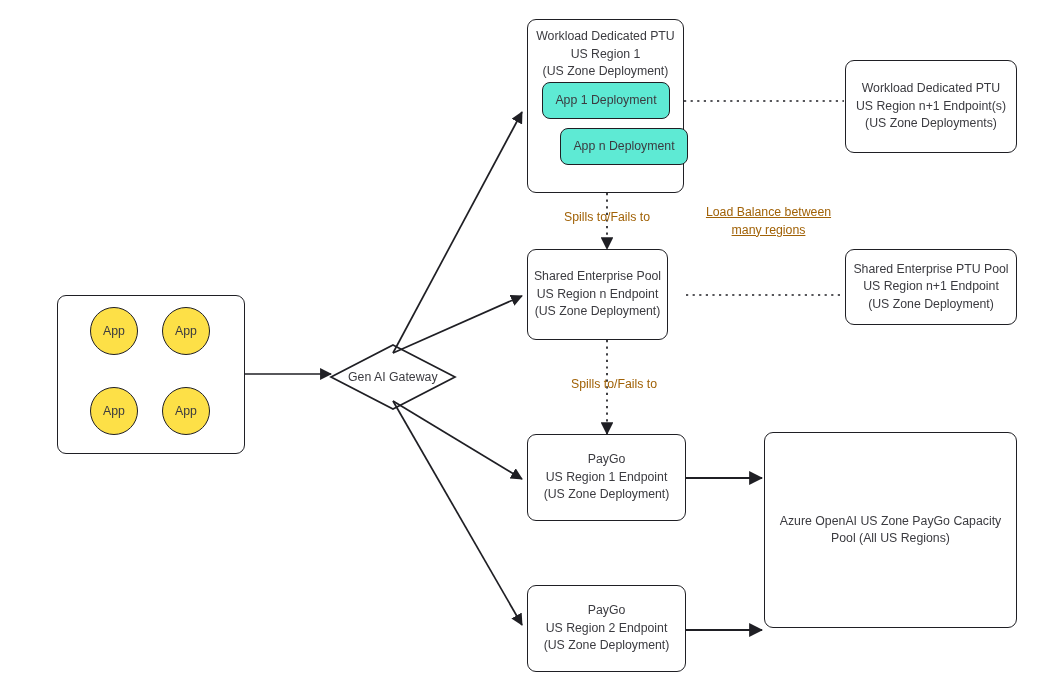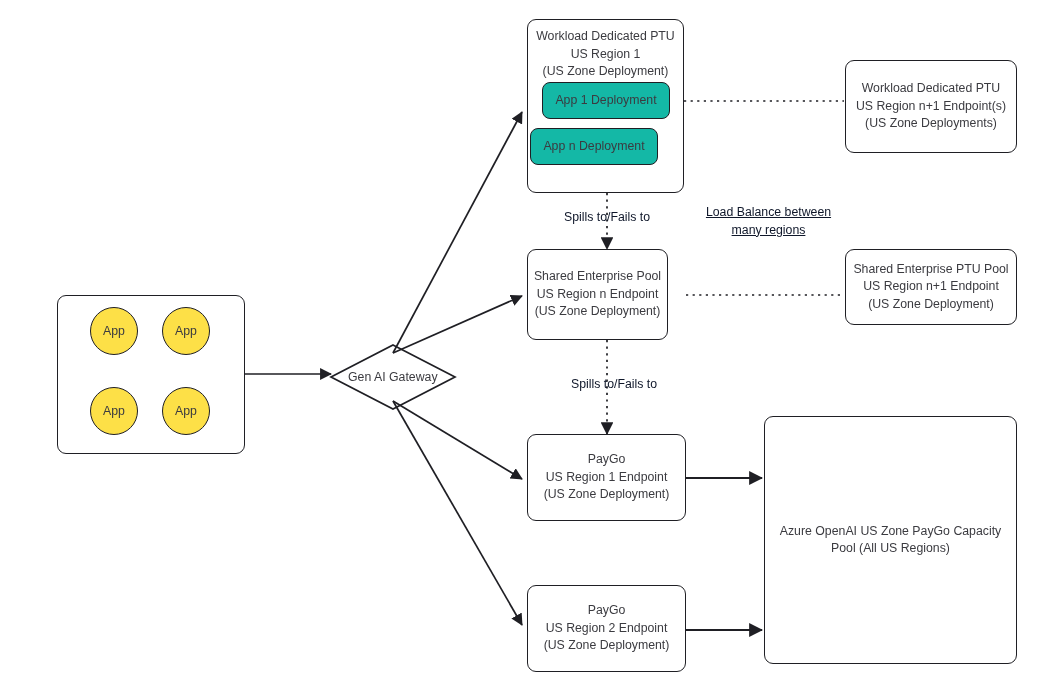--- a/index.html
+++ b/index.html
@@ -41,21 +41,21 @@
     z-index: 2;
   }
   .node-top-text {
     align-items: flex-start;
     padding-top: 8px;
   }
   .inner-box {
     position: absolute;
     box-sizing: border-box;
     border: 1.6px solid #1f1f24;
-    background: #14b8a6;
+    background: #5eead4;
     border-radius: 8px;
     display: flex;
     align-items: center;
     justify-content: center;
     text-align: center;
     color: #3b3b40;
     font-size: 12.3px;
     line-height: 17px;
     z-index: 3;
   }
@@ -76,21 +76,21 @@
   }
   .diamond-label {
     position: absolute;
     color: #3b3b40;
     font-size: 12.3px;
     white-space: nowrap;
     z-index: 3;
   }
   .edge-label {
     position: absolute;
-    color: #0f172a;
+    color: #a16207;
     font-size: 12.3px;
     line-height: 17.5px;
     text-align: center;
     white-space: pre-line;
     z-index: 4;
     background: transparent;
   }
 </style>
 </head>
 <body>
@@ -148,21 +148,21 @@
   </div>
 
   <div class="diamond-label" style="left:348px; top:370px;text-align:center;">Gen AI Gateway</div>
 
   <div class="node node-top-text" style="left:527px; top:19px; width:157px; height:174px;">Workload Dedicated PTU
 US Region 1
 (US Zone Deployment)</div>
 
   <div class="inner-box" style="left:542px; top:82px; width:128px; height:37px;">App 1 Deployment</div>
 
-  <div class="inner-box" style="left:530px; top:128px; width:128px; height:37px;">App n Deployment</div>
+  <div class="inner-box" style="left:560px; top:128px; width:128px; height:37px;">App n Deployment</div>
 
   <div class="node" style="left:845px; top:60px; width:172px; height:93px;">Workload Dedicated PTU
 US Region n+1 Endpoint(s)
 (US Zone Deployments)</div>
 
   <div class="node" style="left:527px; top:249px; width:141px; height:91px;">Shared Enterprise Pool
 US Region n Endpoint
 (US Zone Deployment)</div>
 
   <div class="node" style="left:845px; top:249px; width:172px; height:76px;">Shared Enterprise PTU Pool
@@ -170,21 +170,21 @@
 (US Zone Deployment)</div>
 
   <div class="node" style="left:527px; top:434px; width:159px; height:87px;">PayGo
 US Region 1 Endpoint
 (US Zone Deployment)</div>
 
   <div class="node" style="left:527px; top:585px; width:159px; height:87px;">PayGo
 US Region 2 Endpoint
 (US Zone Deployment)</div>
 
-  <div class="node" style="left:764px; top:416px; width:253px; height:248px;">Azure OpenAI US Zone PayGo Capacity
+  <div class="node" style="left:764px; top:432px; width:253px; height:196px;">Azure OpenAI US Zone PayGo Capacity
 Pool (All US Regions)</div>
 
   <div class="edge-label" style="left:547px; top:209px; width:120px;">Spills to/Fails to</div>
 
   <div class="edge-label" style="left:554px; top:376px; width:120px;">Spills to/Fails to</div>
 
   <div class="edge-label" style="left:696px; top:204px; width:145px;text-decoration:underline;">Load Balance between
 many regions</div>
 
 </div>

